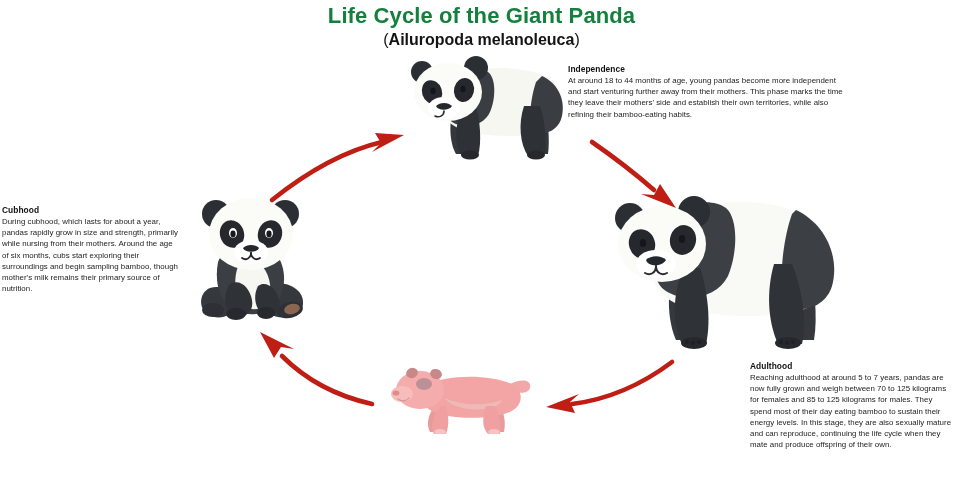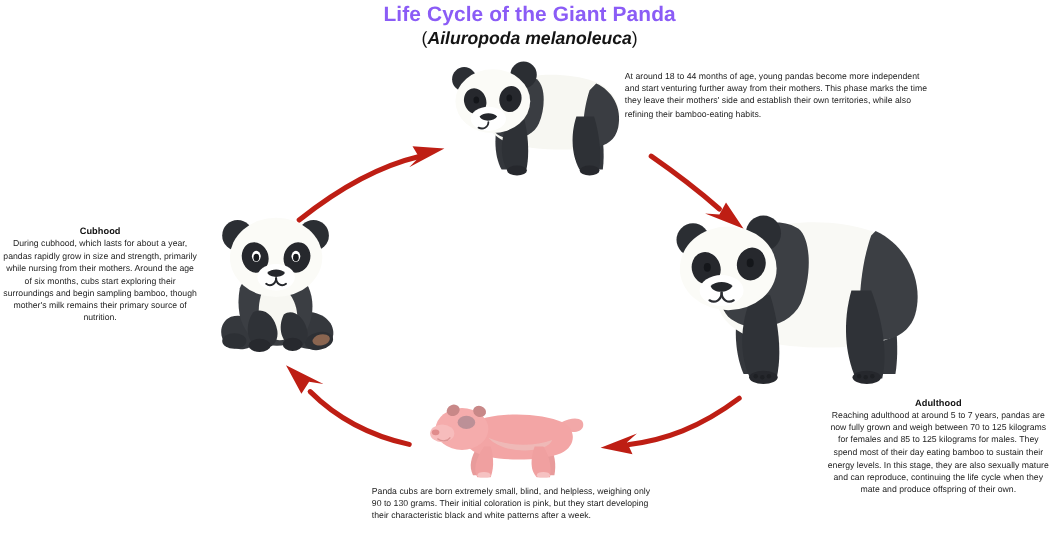--- a/index.html
+++ b/index.html
@@ -9,40 +9,40 @@
     background:#ffffff;
     font-family:"Liberation Sans", sans-serif;
     color:#1b1b1b;
     overflow:hidden;
   }
   #canvas { position:relative; width:963px; height:500px; }
 
   
   .title-wrap { position:absolute; left:0; top:3px; width:963px; text-align:center; }
   .title-main {
-    font-size:19px; font-weight:bold; letter-spacing:0.1px; color:#8b5cf6;
+    font-size:22px; font-weight:bold; letter-spacing:0.1px; color:#15803d;
   }
   .title-sub {
     font-size:16px; color:#141414; margin-top:2px;
   }
-  .title-sub .sci { font-style:italic; font-weight:bold; }
+  .title-sub .sci { font-weight:bold; }
 
   
   .block { position:absolute; }
   .block h3 {
     font-size:8.4px; font-weight:bold; color:#111111;
     margin-bottom:1px; letter-spacing:0.05px;
   }
   .block p {
     font-size:7.9px; line-height:1.42; color:#1d1d1d;
     letter-spacing:0.01px;
   }
   #blk-independence { left:568px; top:64px;  width:278px; }
-  #blk-cubhood     { left:2px;   top:205px; width:178px;text-align:center; }
-  #blk-adulthood   { left:750px; top:361px; width:206px;text-align:center; }
+  #blk-cubhood     { left:2px;   top:205px; width:178px; }
+  #blk-adulthood   { left:750px; top:361px; width:206px; }
   #blk-newborn     { left:338px; top:441px; width:258px; }
 
   
   #cycle { position:absolute; left:0; top:0; width:963px; height:500px; }
 
   
   .fig { position:absolute; }
   #fig-cub       { left:196px; top:192px; width:115px; height:132px; }
   #fig-juvenile  { left:392px; top:48px;  width:180px; height:112px; }
   #fig-adult     { left:588px; top:178px; width:262px; height:172px; }
@@ -226,30 +226,30 @@
 
       <ellipse cx="42" cy="22" rx="8" ry="6" fill="#8d7a86" opacity="0.55"></ellipse>
 
       <ellipse cx="20" cy="32" rx="11" ry="8" fill="#f7bcbc"></ellipse>
       <ellipse cx="14" cy="31" rx="3.4" ry="2.6" fill="#e08c8c"></ellipse>
       <path d="M16,37 C20,40 25,39 27,36" stroke="#dd9494" stroke-width="1.3" fill="none" stroke-linecap="round"></path>
     </svg>
   </div>
 
   <div class="block" id="blk-independence">
+    <h3>Independence</h3>
     <p>At around 18 to 44 months of age, young pandas become more independent and start venturing further away from their mothers. This phase marks the time they leave their mothers' side and establish their own territories, while also refining their bamboo-eating habits.</p>
   </div>
 
   <div class="block" id="blk-cubhood">
     <h3>Cubhood</h3>
     <p>During cubhood, which lasts for about a year, pandas rapidly grow in size and strength, primarily while nursing from their mothers. Around the age of six months, cubs start exploring their surroundings and begin sampling bamboo, though mother's milk remains their primary source of nutrition.</p>
   </div>
 
   <div class="block" id="blk-adulthood">
     <h3>Adulthood</h3>
     <p>Reaching adulthood at around 5 to 7 years, pandas are now fully grown and weigh between 70 to 125 kilograms for females and 85 to 125 kilograms for males. They spend most of their day eating bamboo to sustain their energy levels. In this stage, they are also sexually mature and can reproduce, continuing the life cycle when they mate and produce offspring of their own.</p>
   </div>
 
   <div class="block" id="blk-newborn">
-    <p>Panda cubs are born extremely small, blind, and helpless, weighing only 90 to 130 grams. Their initial coloration is pink, but they start developing their characteristic black and white patterns after a week.</p>
   </div>
 
 </div>
 
 </body></html>

